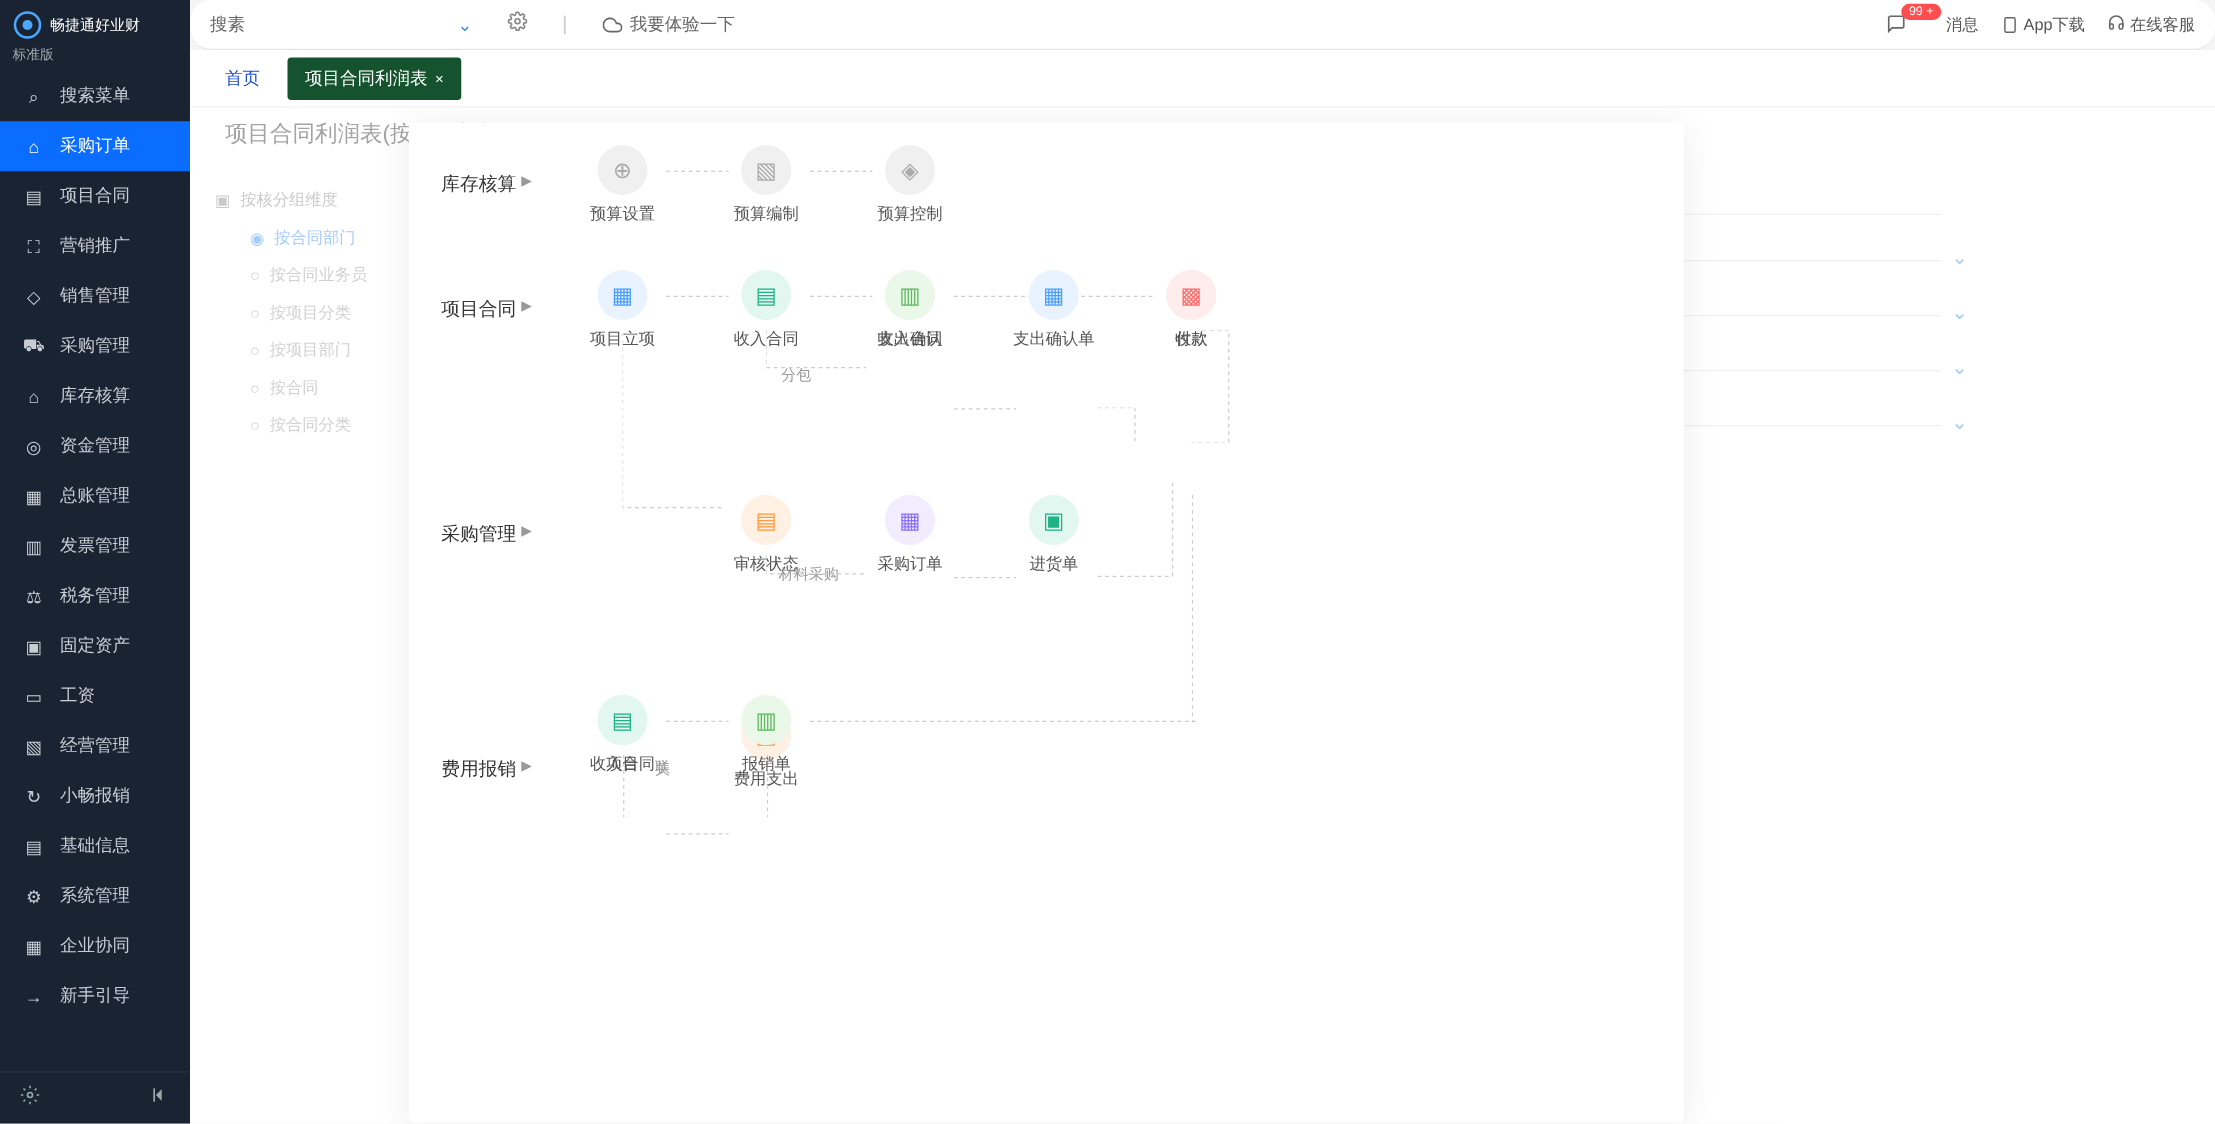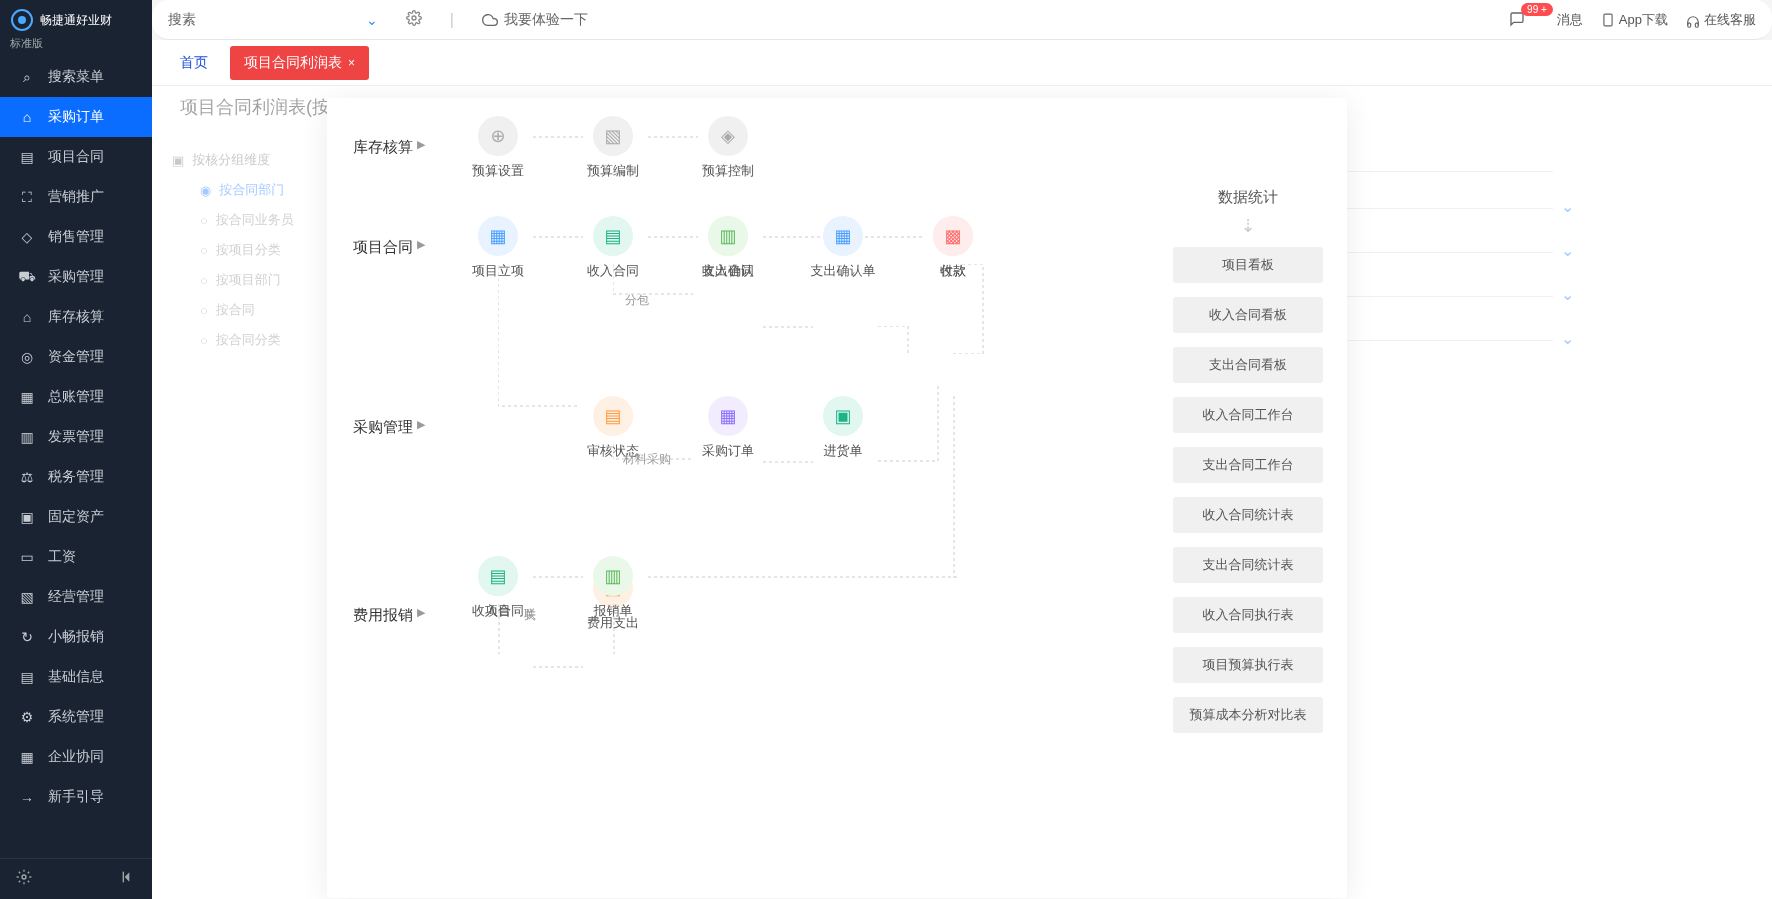--- a/index.html
+++ b/index.html
@@ -19,21 +19,21 @@
 
 
 .topbar { position: absolute; left: 152px; top: 0; right: 0; height: 40px; background: #fff; border-bottom: 1px solid #e6e6e6; display: flex; align-items: center; padding: 0 16px; gap: 28px; border-radius: 17px; }
 .search-mode { color: #666; font-size: 14px; flex: 0 0 auto; display: flex; align-items: center; gap: 170px; }
 .top-actions { margin-left: auto; display: flex; align-items: center; gap: 18px; font-size: 13px; color: #555; }
 .badge { background: #ff4d4f; color: #fff; border-radius: 10px; padding: 1px 6px; font-size: 10px; position: relative; top: -8px; left: -4px; }
 
 
 .tabbar { position: absolute; left: 152px; top: 40px; right: 0; height: 46px; background: #fff; display: flex; align-items: center; padding: 0 14px; gap: 8px; border-bottom: 1px solid #eee; }
 .tab { padding: 8px 14px; font-size: 14px; color: #1d4ed8; cursor: pointer; border-radius: 3px; display: flex; align-items: center; gap: 6px; }
-.tab.active { background: #ef4444; color: #fff; }
+.tab.active { background: #14532d; color: #fff; }
 .tab-close { font-size: 12px; }
 
 
 .main { position: absolute; left: 152px; top: 86px; right: 0; bottom: 0; background: #fff; overflow: hidden; }
 
 
 .filter-bg { position: absolute; left: 20px; top: 55px; right: 20px; opacity: 0.45; }
 .filter-title { font-size: 18px; color: #333; margin-bottom: 18px; padding-left: 8px; }
 .filter-row { display: flex; align-items: center; margin-bottom: 10px; padding-left: 28px; }
 .fgroup { display: flex; align-items: center; gap: 6px; }
@@ -209,21 +209,21 @@
       <span class="badge">99 +</span>
       <span>消息</span>
     </div>
     <div style="display:flex;align-items:center;gap:4px">
       <svg width="14" height="14" viewBox="0 0 24 24" fill="none" stroke="#666" stroke-width="2">
           <rect x="5" y="2" width="14" height="20" rx="2"></rect>
           <line x1="12" y1="18" x2="12" y2="18"></line>
         </svg>
       <span>App下载</span>
     </div>
-    <div style="display:flex;align-items:flex-end;gap:4px">
+    <div style="display:flex;align-items:flex-start;gap:4px">
       <svg width="14" height="14" viewBox="0 0 24 24" fill="none" stroke="#666" stroke-width="2">
           <path d="M3 18v-6a9 9 0 0 1 18 0v6"></path>
           <path d="M21 19a2 2 0 0 1-2 2h-1a2 2 0 0 1-2-2v-3a2 2 0 0 1 2-2h3zM3 19a2 2 0 0 0 2 2h1a2 2 0 0 0 2-2v-3a2 2 0 0 0-2-2H3z"></path>
         </svg>
       <span>在线客服</span>
     </div>
   </div>
 </div>
 
 <div class="tabbar" id="tabbar">
@@ -576,31 +576,15 @@
           </div>
         <svg style="position:absolute;left:195px;top:20px" width="310" height="2">
             <line x1="0" y1="1" x2="310" y2="1" stroke="#ccc" stroke-dasharray="3 3"></line>
           </svg>
         <svg style="position:absolute;left:500px;top:-160px" width="2" height="182">
             <line x1="1" y1="0" x2="1" y2="182" stroke="#ccc" stroke-dasharray="3 3"></line>
           </svg>
       </div>
     </div>
 
-    <div class="qn-stats">
-      <div class="stats-title">数据统计</div>
-      <div class="stats-arrow">⇣</div>
-      <div id="statsbtns">
-          <div class="stat-btn">项目看板</div>
-          <div class="stat-btn">收入合同看板</div>
-          <div class="stat-btn">支出合同看板</div>
-          <div class="stat-btn">收入合同工作台</div>
-          <div class="stat-btn">支出合同工作台</div>
-          <div class="stat-btn">收入合同统计表</div>
-          <div class="stat-btn">支出合同统计表</div>
-          <div class="stat-btn">收入合同执行表</div>
-          <div class="stat-btn">项目预算执行表</div>
-          <div class="stat-btn">预算成本分析对比表</div>
-        </div>
-    </div>
 
   </div>
 </div>
 
 </body></html>

